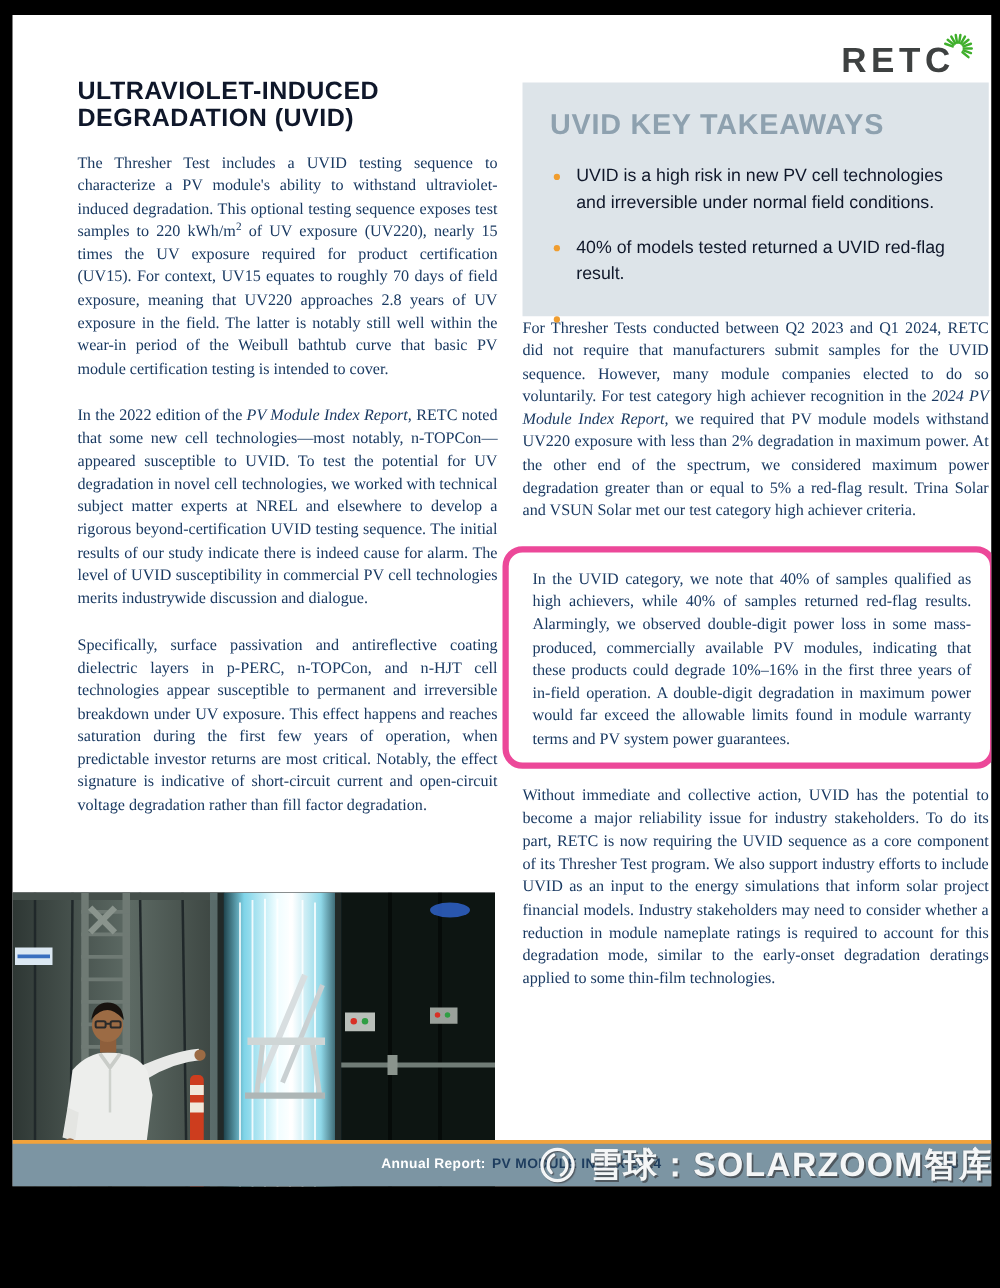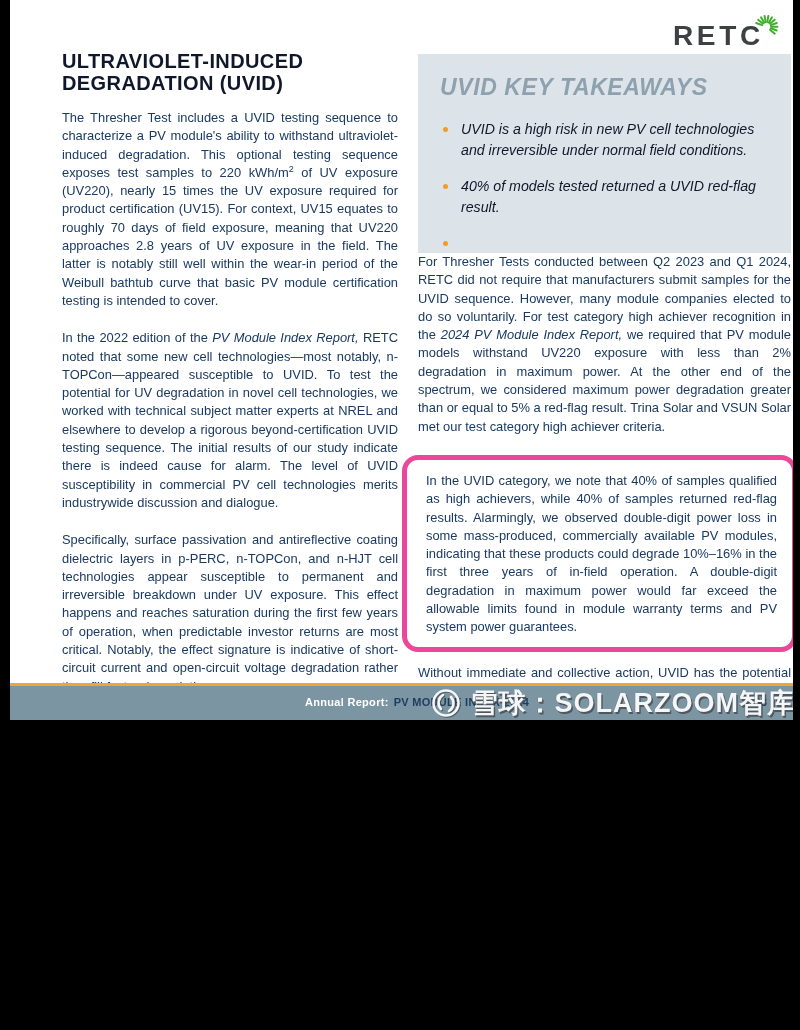--- a/index.html
+++ b/index.html
@@ -1,43 +1,43 @@
 <!DOCTYPE html>
 <html><head>
 <meta charset="utf-8">
 <style>
   html,body{margin:0;padding:0;}
   body{
     width:800px;height:1030px;position:relative;background:#000;
     font-family:"Liberation Sans",sans-serif;overflow:hidden;
   }
   .page{
-    position:absolute;left:10px;top:0;width:783px;height:720px;
+    position:absolute;left:10px;top:12px;width:783px;height:937px;
     background:#ffffff;overflow:hidden;
   }
   
   .logo{position:absolute;top:14px;right:12px;width:108px;height:40px;}
   
   .col-left{position:absolute;left:52px;top:50px;width:336px;}
   h1.sec-title{
     margin:0 0 15px 0;font-size:20px;line-height:22px;font-weight:600;
     color:#0f172a;letter-spacing:.4px;
   }
   p.body{
     margin:0 0 19px 0;font-size:12.9px;line-height:18.3px;font-weight:500;
-    color:#1a3a62;text-align:justify;
+    color:#1a3a62;text-align:justify;font-family:Liberation Serif, serif;
   }
   p.body i{font-style:italic;}
   p.body sup{font-size:9px;line-height:0;}
   
   .photo{position:absolute;left:0;top:702px;width:386px;height:274px;overflow:hidden;background:#10181a;}
   
   .col-right{position:absolute;left:408px;top:54px;width:373px;}
   .takeaways{
-    background:#dde4e9;padding:18px 20px 20px 22px;box-sizing:border-box;font-style:italic;
+    background:#dde4e9;padding:18px 20px 8px 22px;box-sizing:border-box;
   }
   .takeaways h2{
     margin:2px 0 18px 0;font-size:23px;font-weight:600;color:#8ea1af;letter-spacing:.6px;
   }
   .takeaways ul{list-style:none;margin:0;padding:0;}
   .takeaways li{
     position:relative;padding-left:21px;margin-bottom:16px;
     font-size:14.2px;line-height:20.5px;font-weight:500;color:#0f172a;
   }
   .takeaways li .dot{

